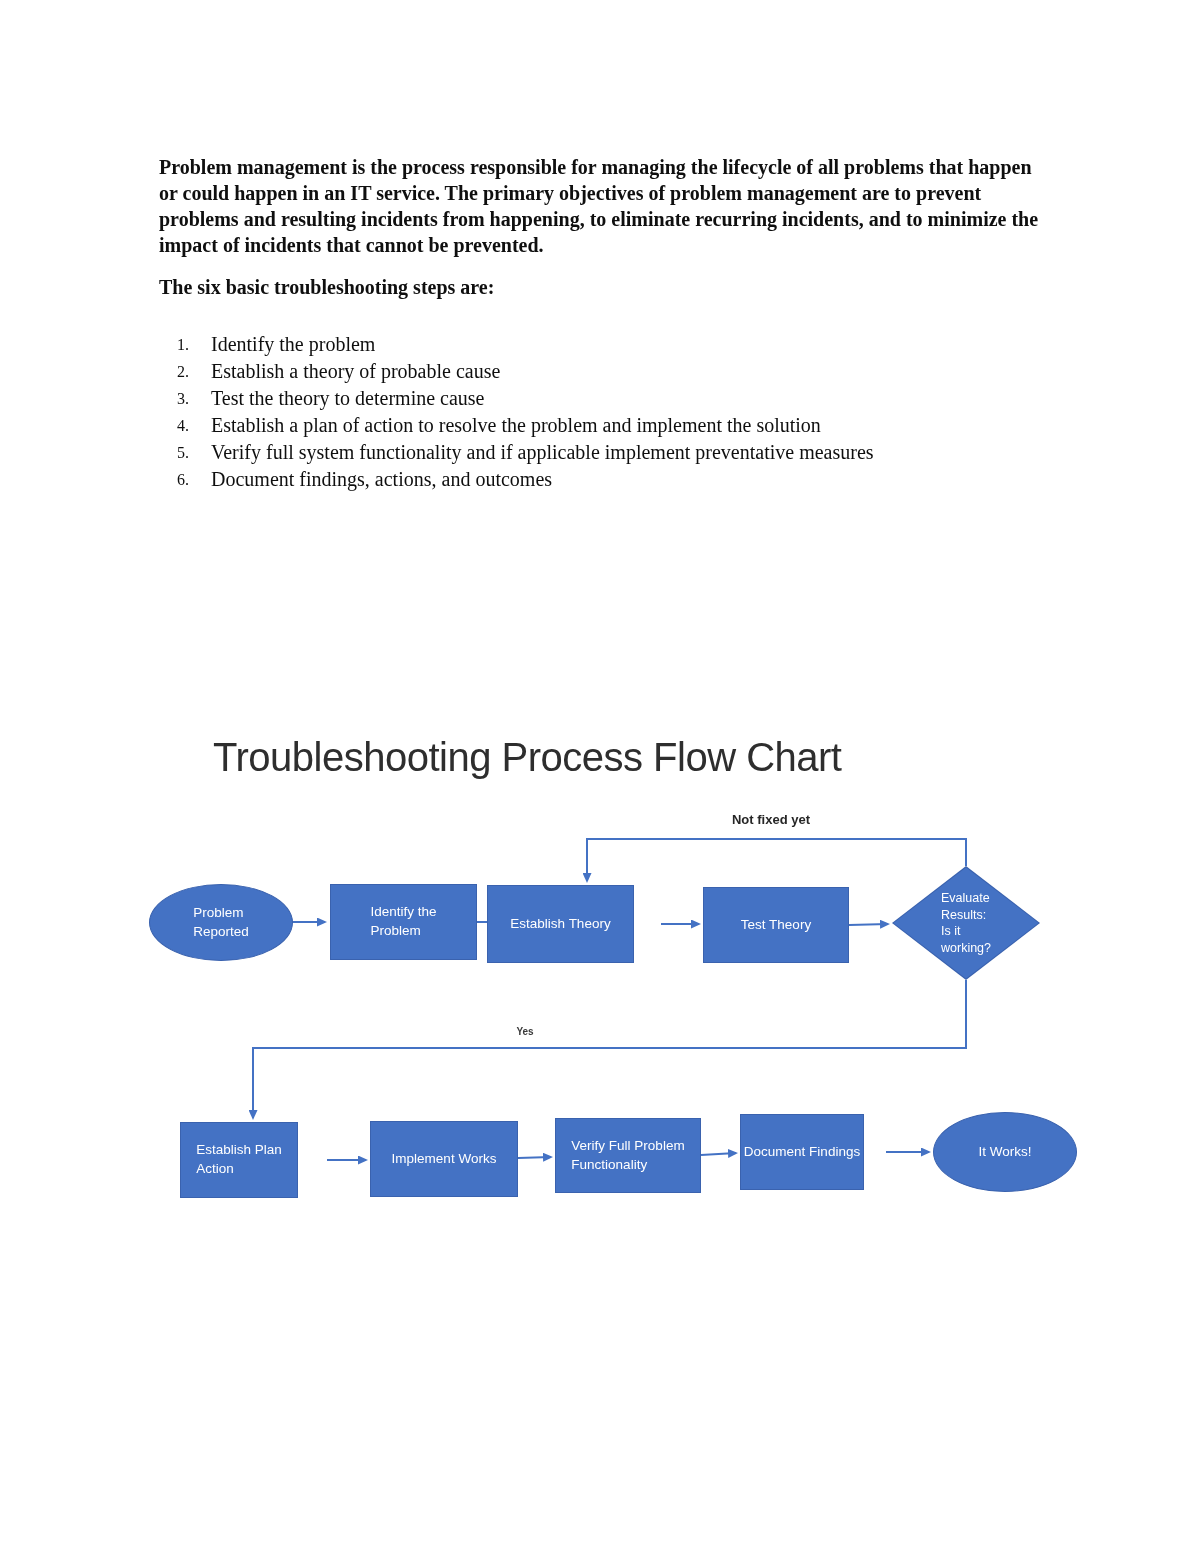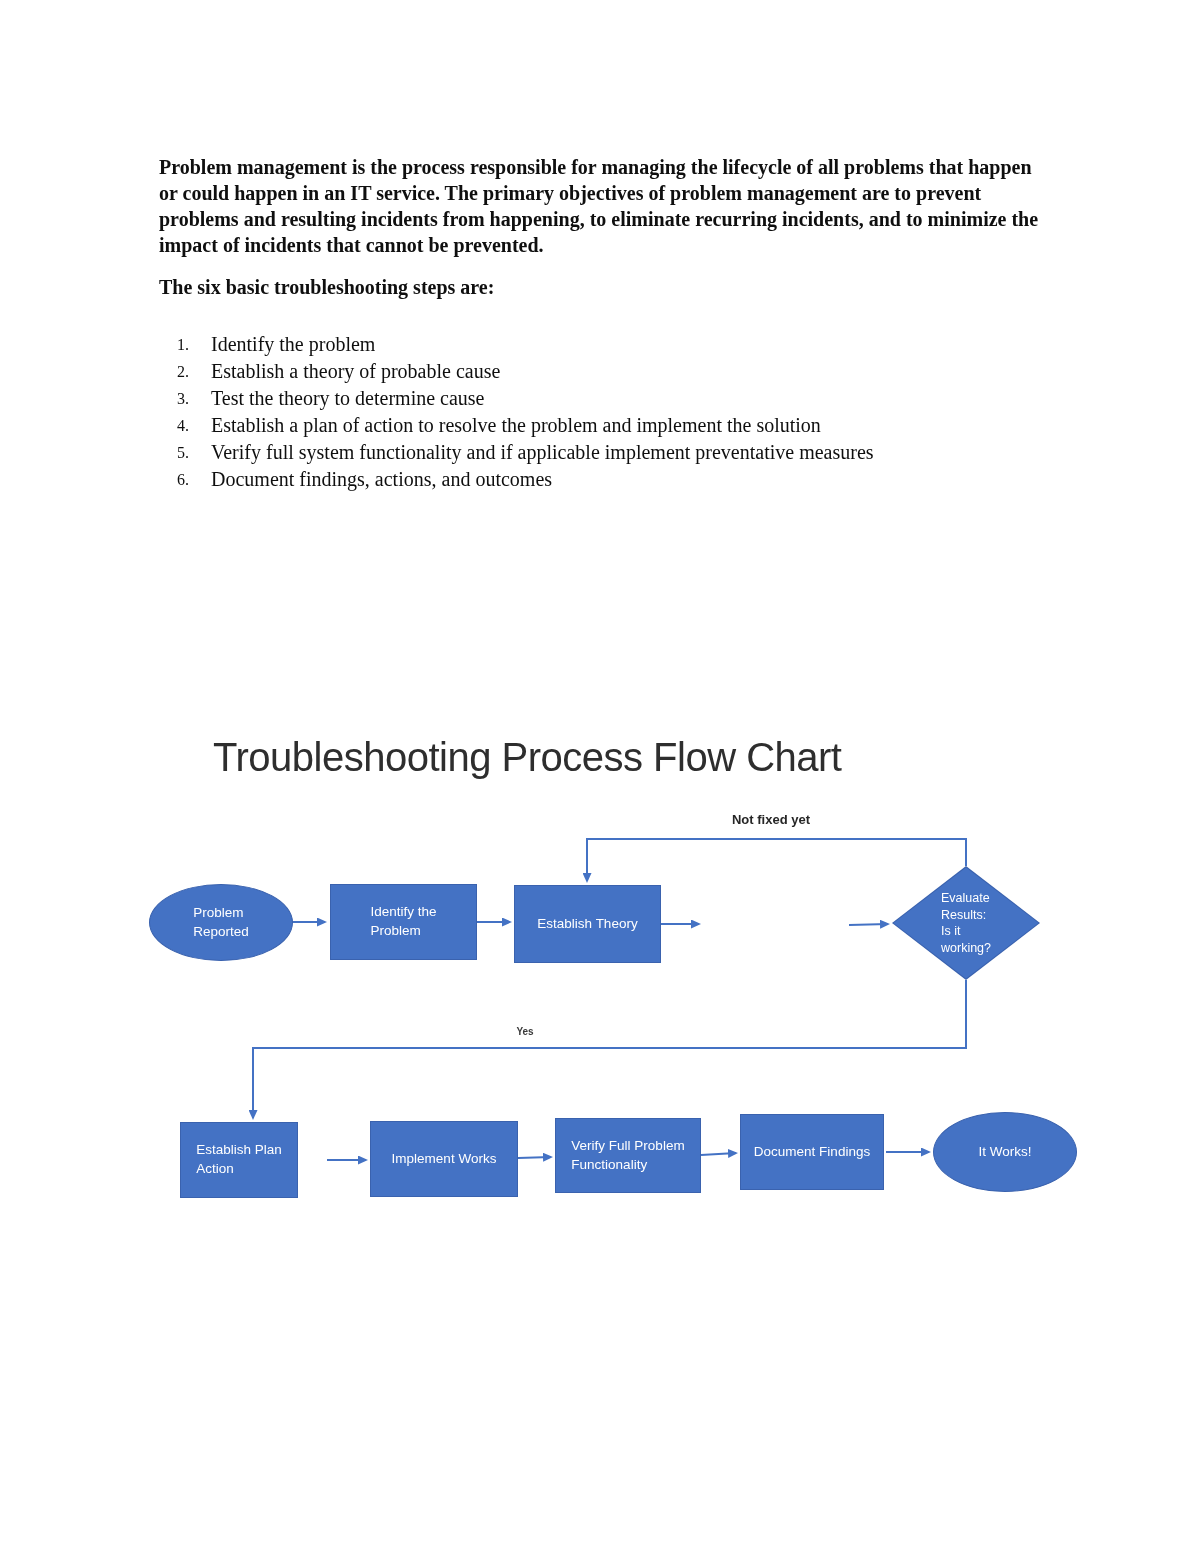--- a/index.html
+++ b/index.html
@@ -173,24 +173,27 @@
     <div class="node ellipse" style="left:149px;top:84px;width:144px;height:77px;">
       <span class="node-text">Problem
 Reported</span>
     </div>
 
     <div class="node" style="left:330px;top:84px;width:147px;height:76px;">
       <span class="node-text">Identify the
 Problem</span>
     </div>
 
-    <div class="node" style="left:514px;top:85px;width:147px;height:78px;">
+    <div class="node" style="left:487px;top:85px;width:147px;height:78px;">
       <span class="node-text">Establish Theory</span>
     </div>
 
+    <div class="node" style="left:703px;top:87px;width:146px;height:76px;">
+      <span class="node-text">Test Theory</span>
+    </div>
 
     <div class="diamond-outer" style="left:892px;top:66px;width:148px;height:114px;">
       <div class="diamond-inner">
         <span class="node-text">Evaluate
 Results:
 Is it
 working?</span>
       </div>
     </div>
 
@@ -201,21 +204,21 @@
 
     <div class="node" style="left:370px;top:321px;width:148px;height:76px;">
       <span class="node-text">Implement Works</span>
     </div>
 
     <div class="node" style="left:555px;top:318px;width:146px;height:75px;">
       <span class="node-text">Verify Full Problem
 Functionality</span>
     </div>
 
-    <div class="node" style="left:740px;top:314px;width:144px;height:76px;">
+    <div class="node" style="left:740px;top:314px;width:124px;height:76px;">
       <span class="node-text">Document Findings</span>
     </div>
 
     <div class="node ellipse" style="left:933px;top:312px;width:144px;height:80px;">
       <span class="node-text">It Works!</span>
     </div>
 
   </div>
 </div>
 

